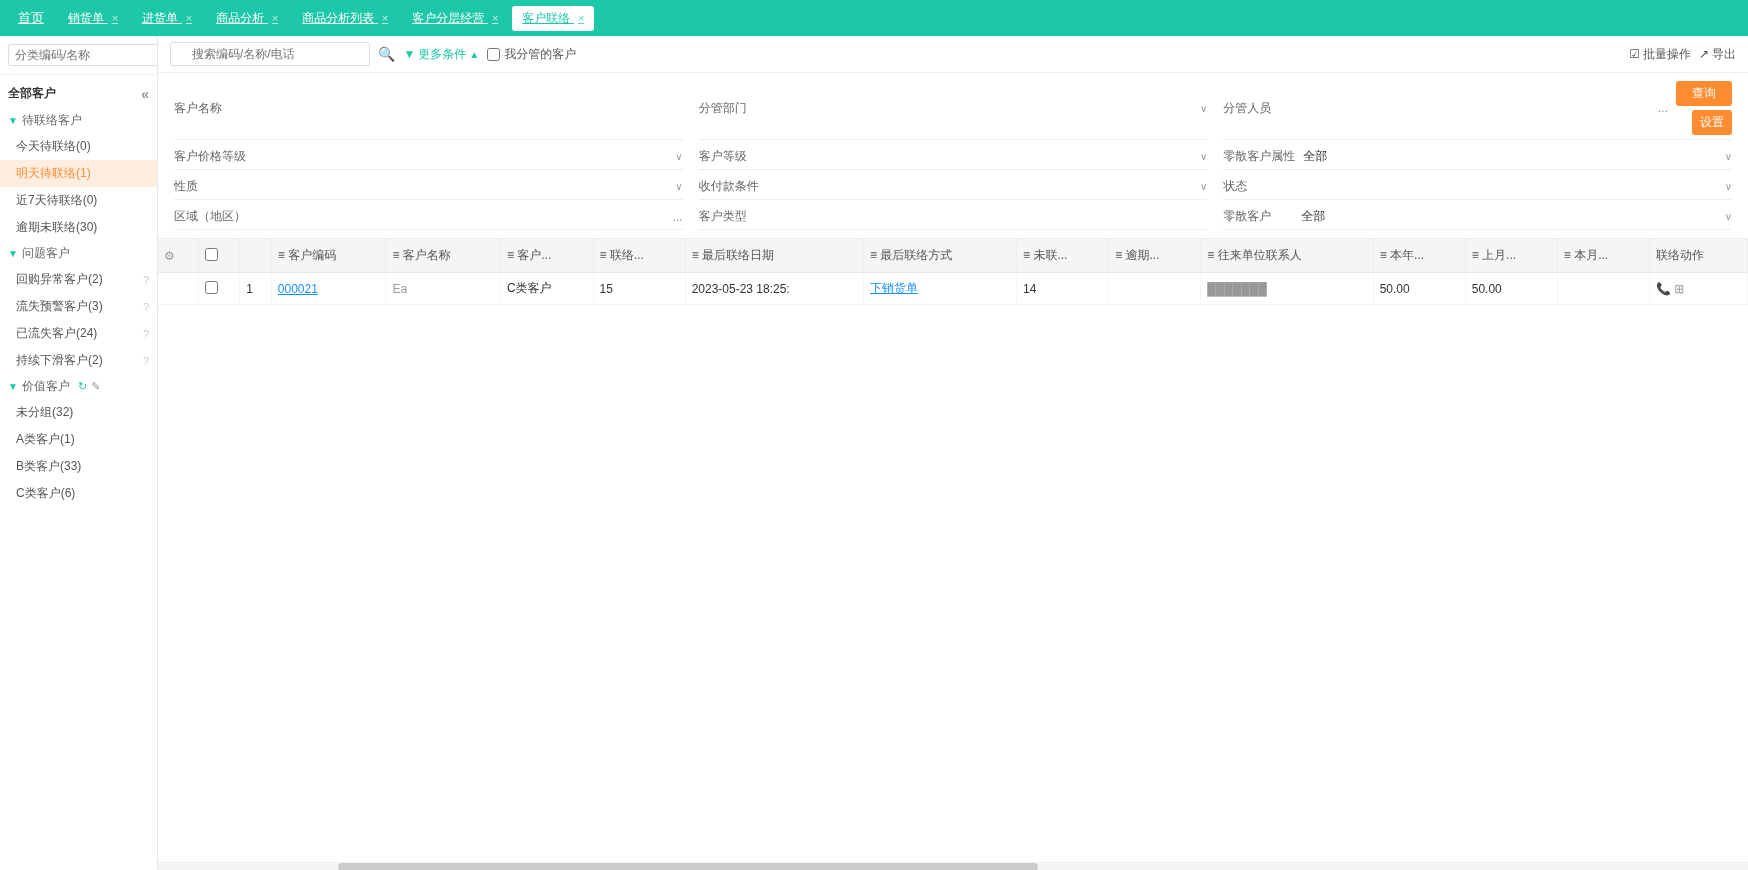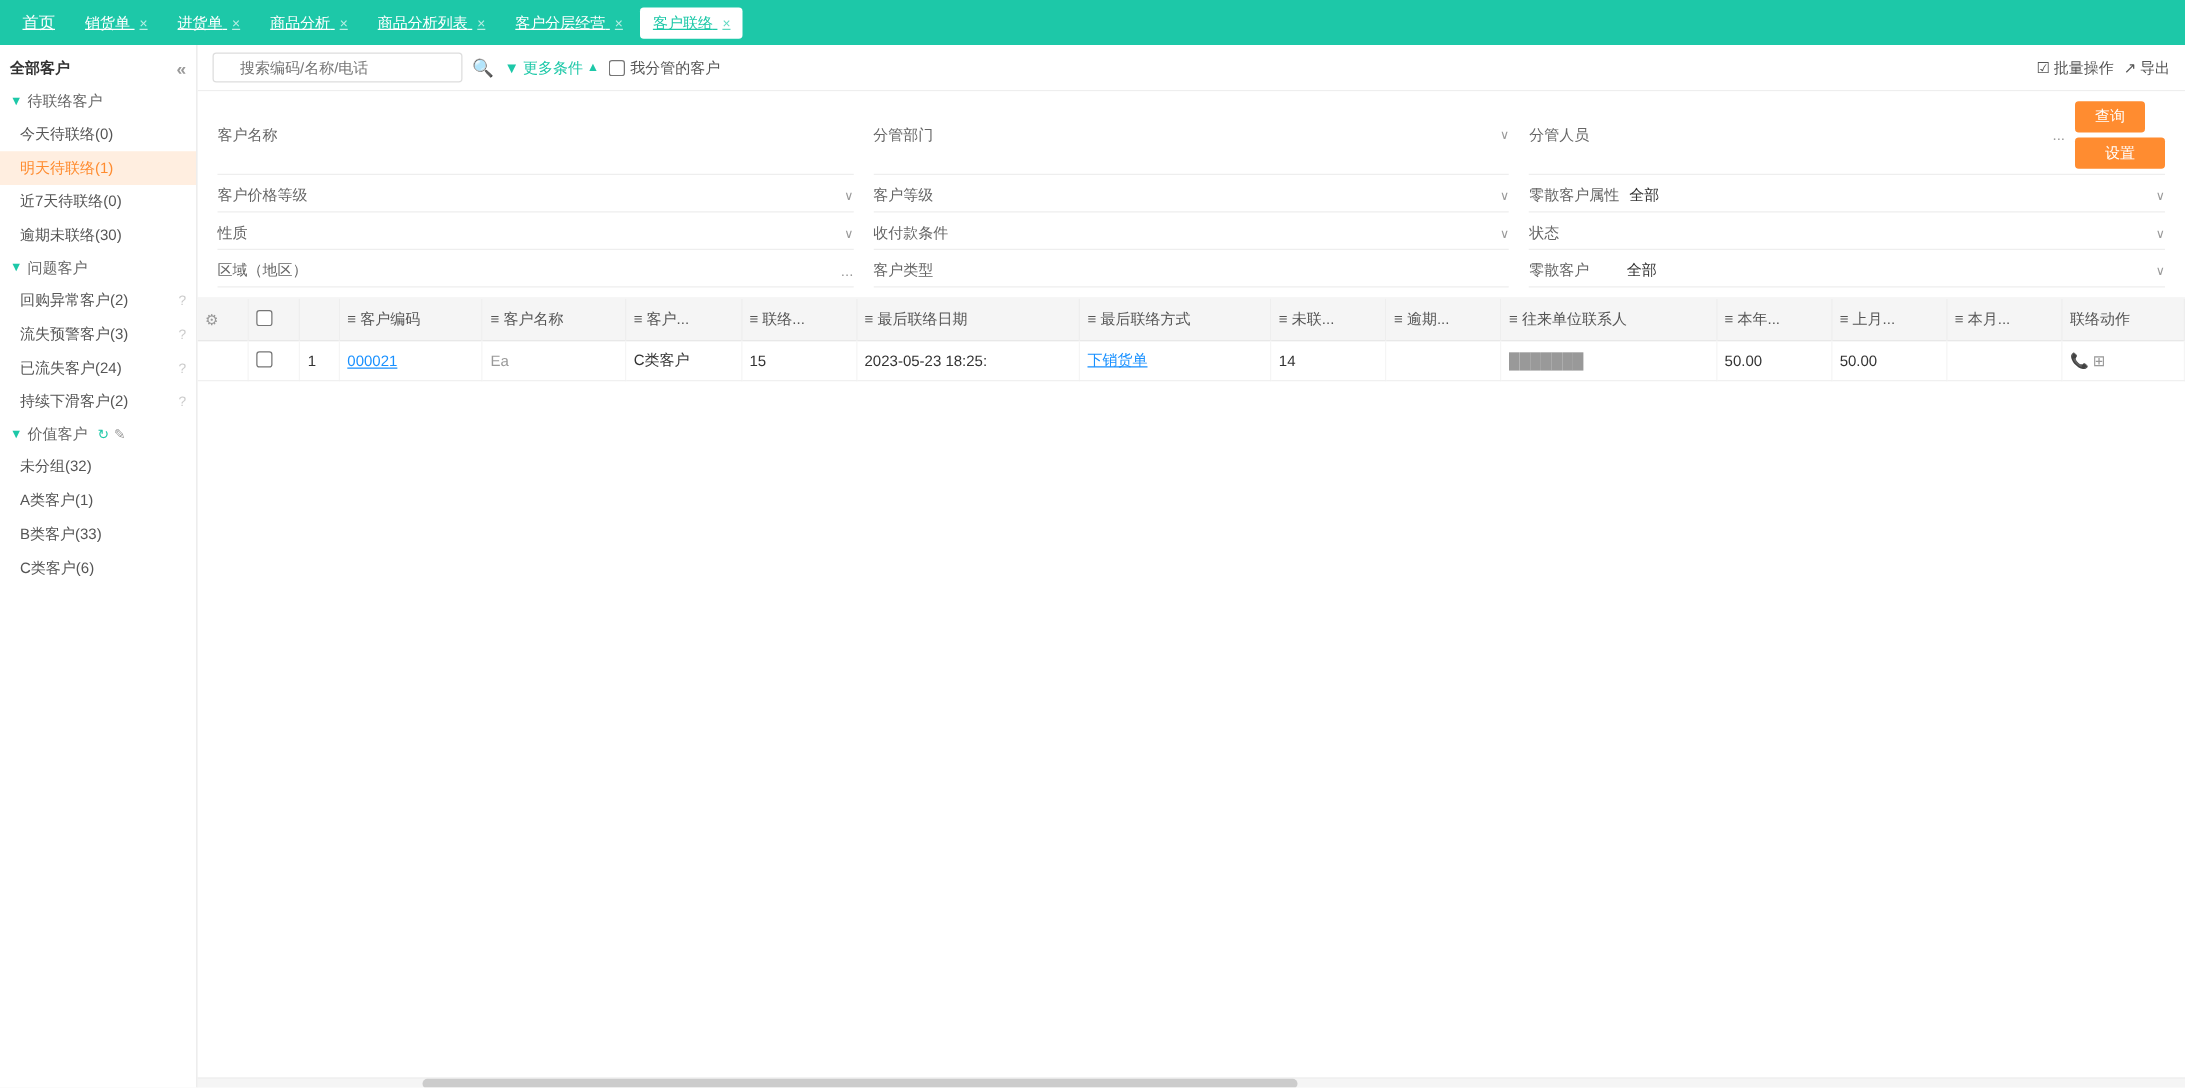--- a/index.html
+++ b/index.html
@@ -206,39 +206,39 @@
       align-items: center;
       flex: 1;
       cursor: pointer;
       color: #999;
       justify-content: flex-end;
     }
     .filter-select .chevron { color: #999; font-size: 10px; }
     .filter-dots { color: #999; cursor: pointer; margin-left: 4px; }
     .filter-btn-group {
       display: flex;
-      align-items: flex-start;
+      align-items: flex-end;
       flex-direction: column;
       gap: 4px;
     }
     .btn-query {
       background: #ff8c30;
       color: #fff;
       border: none;
       border-radius: 3px;
       padding: 4px 16px;
       cursor: pointer;
       font-size: 12px;
     }
     .btn-set {
       background: #ff8c30;
       color: #fff;
       border: none;
       border-radius: 3px;
-      padding: 4px 24px;
+      padding: 4px 8px;
       cursor: pointer;
       font-size: 12px;
     }
 
     
     .table-container {
       flex: 1;
       overflow: auto;
       background: #fff;
       margin: 0;
@@ -347,20 +347,24 @@
   </div>
   <div class="nav-item active">
     <span>客户联络</span>
     <span class="close-x">×</span>
   </div>
 </div>
 
 <div class="main-layout">
 
   <div class="sidebar">
+    <div class="sidebar-search">
+      <input type="text" placeholder="分类编码/名称" style="">
+
+    </div>
 
     <div class="sidebar-section">
       <div class="sidebar-all">
         <span>全部客户</span>
         <span class="collapse-icon">«</span>
       </div>
 
       <div class="sidebar-group-title">
         <span class="arrow">▼</span>
         <span>待联络客户</span>

